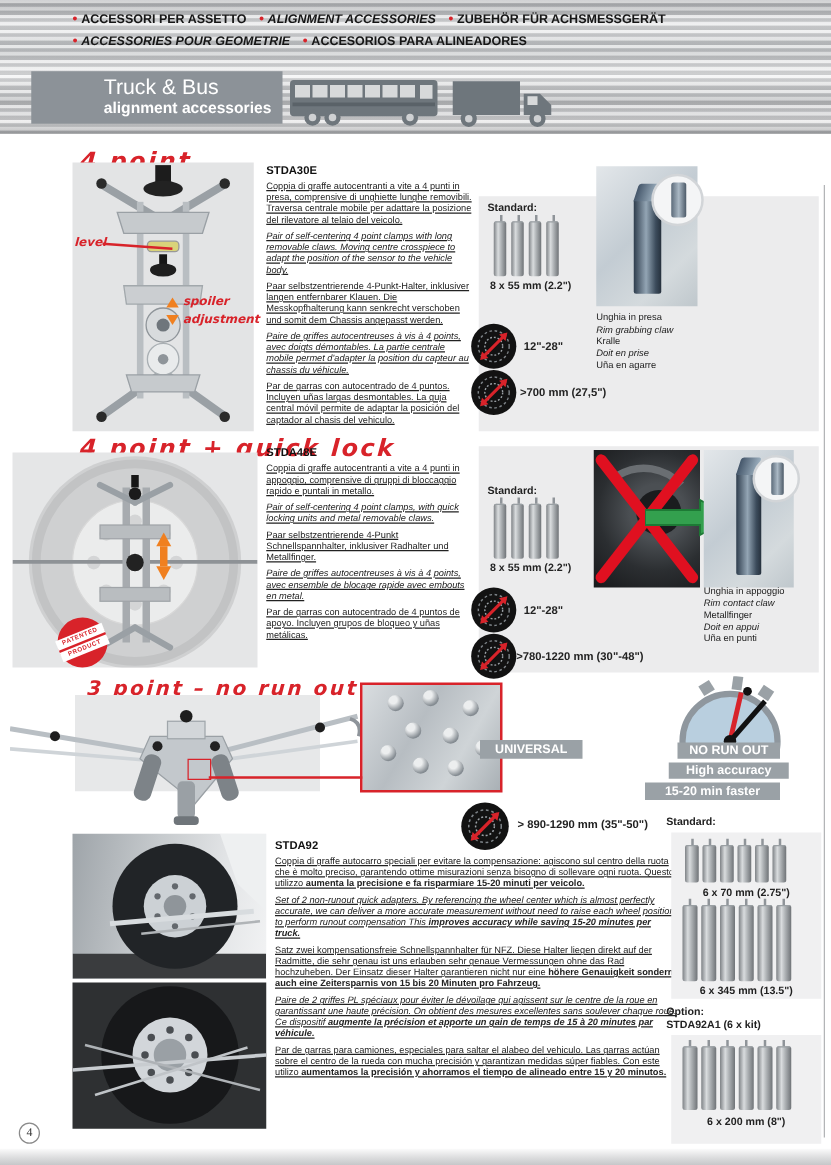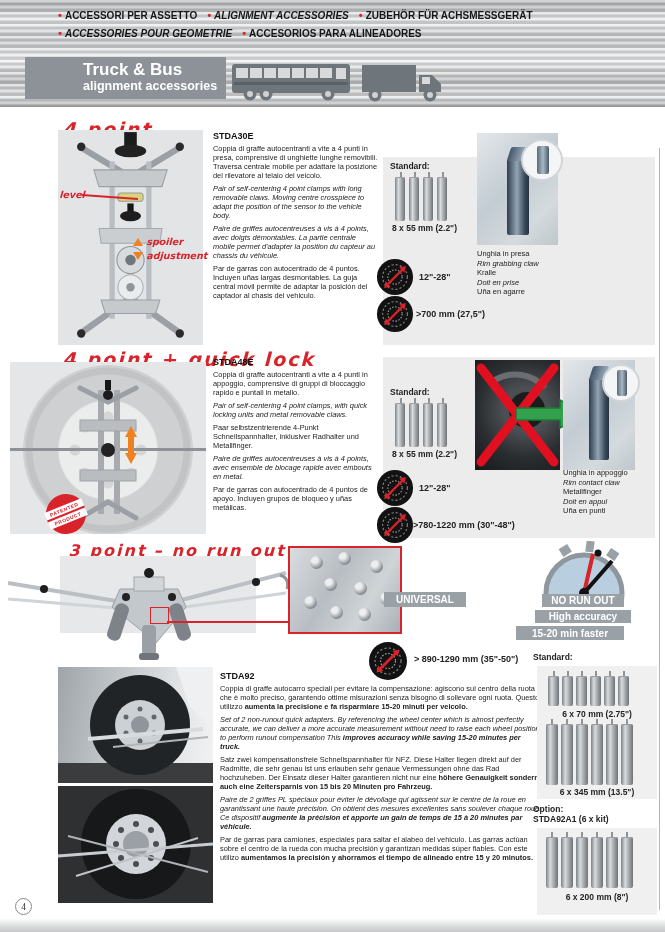--- a/index.html
+++ b/index.html
@@ -10,30 +10,30 @@
   .hdr { position:absolute; left:0; top:0; width:665px; height:107px;
          background:
            repeating-linear-gradient(180deg, rgba(255,255,255,.55) 0 2px, rgba(150,152,155,.35) 3px 5px, rgba(255,255,255,.35) 6px 8px, rgba(120,122,125,.30) 9px 12px),
            linear-gradient(180deg,#9a9c9f 0%,#e8e9ea 18%,#c2c4c6 38%,#f2f2f3 55%,#b8babc 75%,#dededf 90%,#9fa1a3 100%); }
   .hline { position:absolute; left:58px; white-space:nowrap; font-size:10px; font-weight:bold; color:#161616;text-align:right; }
   .hline .seg::before { content:"\2022  "; color:#d8232a; font-size:11px; }
   .hline .seg { margin-right:10px; }
   .hline .em { font-style:italic; }
   .hl1 { top:9px; } .hl2 { top:27px; }
   .banner { position:absolute; left:25px; top:57px; width:201px; height:42px; background:#8c9298; }
-  .btitle { margin:3px 0 0 58px; color:#fff; font-weight:bold; font-size:17px; line-height:19px; }
+  .btitle { margin:3px 0 0 58px; color:#fff; font-weight:normal; font-size:17px; line-height:19px; }
   .bsub   { margin:0 0 0 58px; color:#fff; font-weight:bold; font-size:12.5px; line-height:15px; }
   .sil { position:absolute; }
 
   
   .rtitle { position:absolute; color:#d8232a; font-family:"DejaVu Sans", sans-serif;
             font-style:italic; font-weight:bold; letter-spacing:2px; transform:skewX(-4deg); white-space:nowrap; }
   .graybox { position:absolute; background:#ececed; }
   .code { font-size:9px; font-weight:bold; color:#111; margin:0 0 3px 0; }
-  .para { font-size:7.4px; line-height:9px; color:#222; margin:0 0 4px 0; }
+  .para { font-size:7.4px; line-height:9px; color:#222; margin:0 0 4px 0;text-decoration:underline; }
   .p-en,.p-fr { font-style:italic; }
   .stdlab { position:absolute; font-size:8.5px; font-weight:bold; color:#222; }
   .sizecap { position:absolute; font-size:8.5px; font-weight:bold; color:#222; white-space:nowrap; }
   .pinrow { position:absolute; display:flex; align-items:flex-end; }
   .pin { position:relative; border-radius:2px;
          background:linear-gradient(90deg,#7e8286,#d9dcde 35%,#aeb2b5 60%,#6f7377);
          box-shadow:inset 0 14px 0 -13px #9aa0a4; }
   .pin::before { content:""; position:absolute; top:-5px; left:45%; width:2px; height:5px; background:#8f9499; }
   .pin-s { width:10px; height:44px; margin-right:4px; }
   .pin-a { width:11px; height:30px; margin-right:3px; }
@@ -172,20 +172,21 @@
   <div class="redline" style="left:82px;top:196px;width:56px;height:1.5px;transform:rotate(4deg)"></div>
   <div style="position:absolute;left:133px;top:238px;width:0;height:0;border-left:5px solid transparent;border-right:5px solid transparent;border-bottom:8px solid #f08020"></div>
   <div style="position:absolute;left:133px;top:252px;width:0;height:0;border-left:5px solid transparent;border-right:5px solid transparent;border-top:8px solid #f08020"></div>
   <div class="callout" style="left:147px;top:236px">spoiler</div>
   <div class="callout" style="left:147px;top:250px">adjustment</div>
 
   <div class="textblock" style="left:213px;top:131px;width:166px">
     <p class="code">STDA30E</p>
     <p class="para p-it">Coppia di graffe autocentranti a vite a 4 punti in presa, comprensive di unghiette lunghe removibili. Traversa centrale mobile per adattare la posizione del rilevatore al telaio del veicolo.</p>
     <p class="para p-en">Pair of self-centering 4 point clamps with long removable claws. Moving centre crosspiece to adapt the position of the sensor to the vehicle body.</p>
+    <p class="para p-de">Paar selbstzentrierende 4-Punkt-Halter, inklusiver langen entfernbarer Klauen. Die Messkopfhalterung kann senkrecht verschoben und somit dem Chassis angepasst werden.</p>
     <p class="para p-fr">Paire de griffes autocentreuses à vis à 4 points, avec doigts démontables. La partie centrale mobile permet d'adapter la position du capteur au chassis du véhicule.</p>
     <p class="para p-es">Par de garras con autocentrado de 4 puntos. Incluyen uñas largas desmontables. La guja central móvil permite de adaptar la posición del captador al chasis del vehiculo.</p>
   </div>
 
   <div class="graybox" style="left:383px;top:157px;width:272px;height:188px">
     <div class="stdlab" style="left:7px;top:4px">Standard:</div>
     <div class="pinrow" style="left:12px;top:20px">
       <div class="pin pin-s"></div>
         <div class="pin pin-s"></div>
         <div class="pin pin-s"></div>

